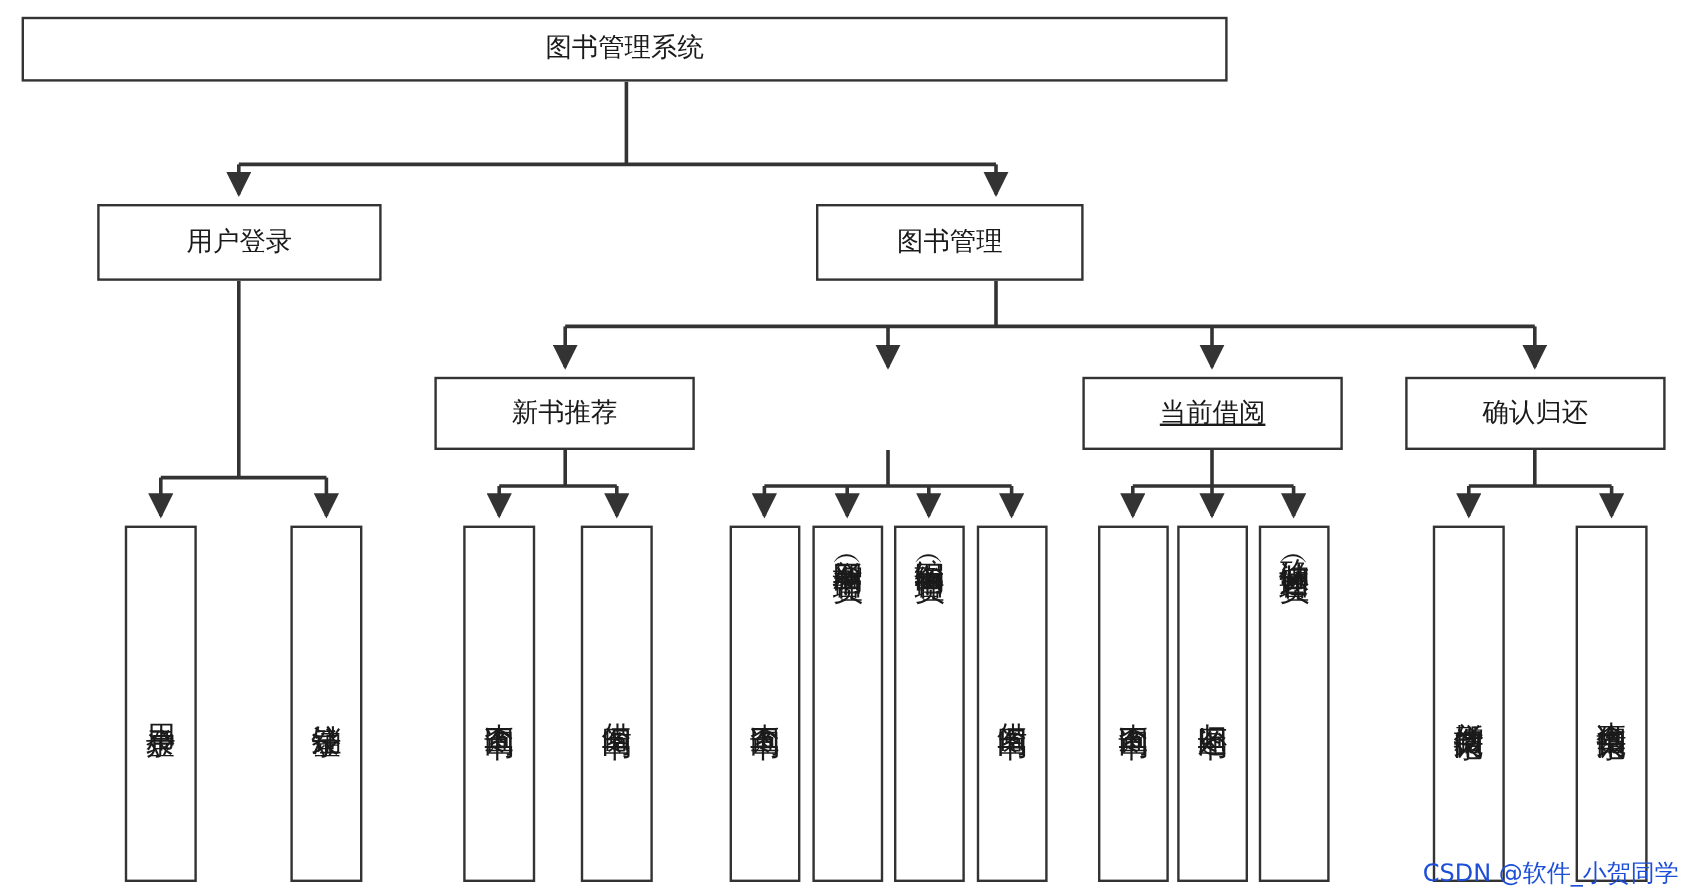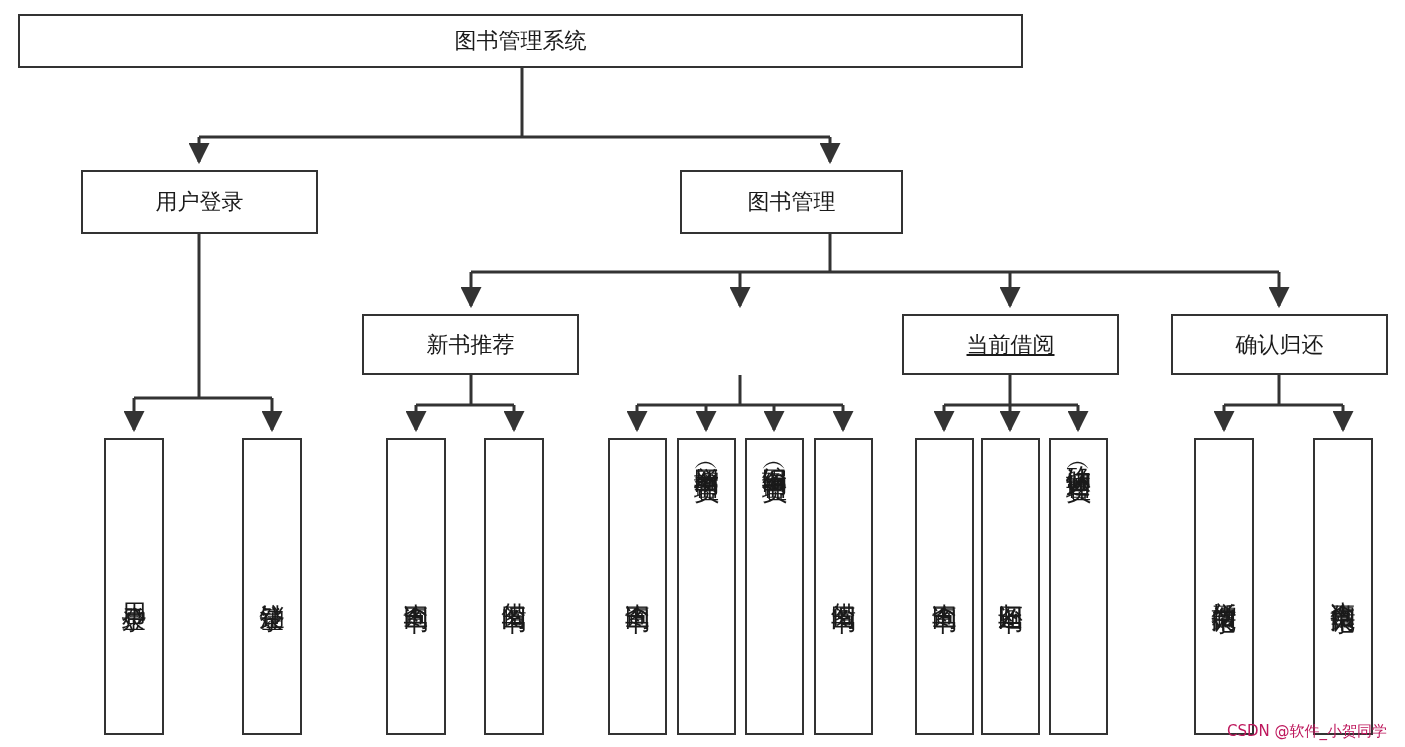--- a/index.html
+++ b/index.html
@@ -59,24 +59,24 @@
   }
   .node.vert.tall .label {
     font-size: 25px;
   }
   .node.vert.mid {
     align-items: center;
     padding-top: 0;
   }
   #watermark {
     position: absolute;
-    right: 18px;
+    right: 6px;
     bottom: 6px;
-    font-size: 15px;
-    color: #be185d;
+    font-size: 20px;
+    color: #1d4ed8;
     z-index: 5;
     white-space: nowrap;
     font-family: "DejaVu Sans", "Liberation Sans", sans-serif;
   }
 </style>
 </head>
 <body>
 
 <div id="canvas">
 

